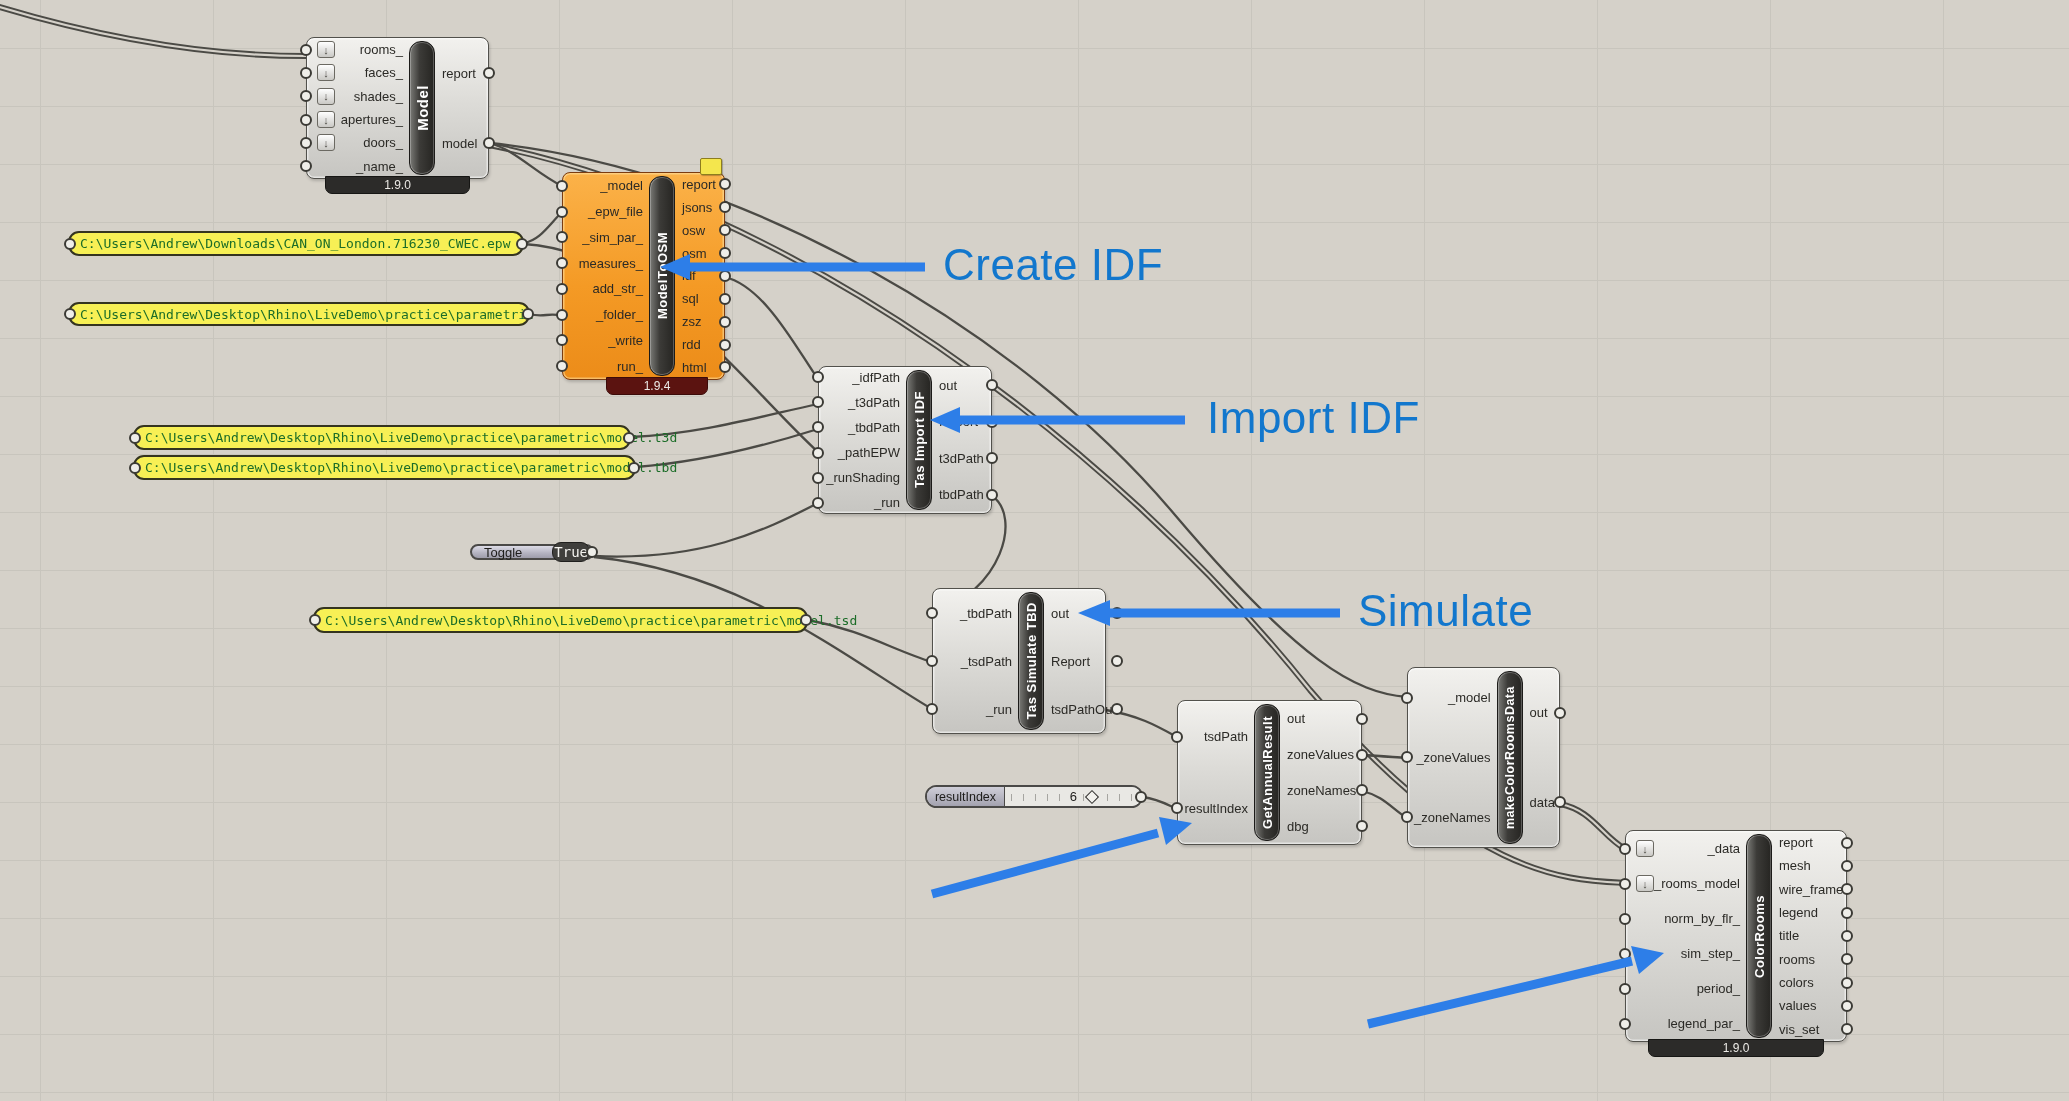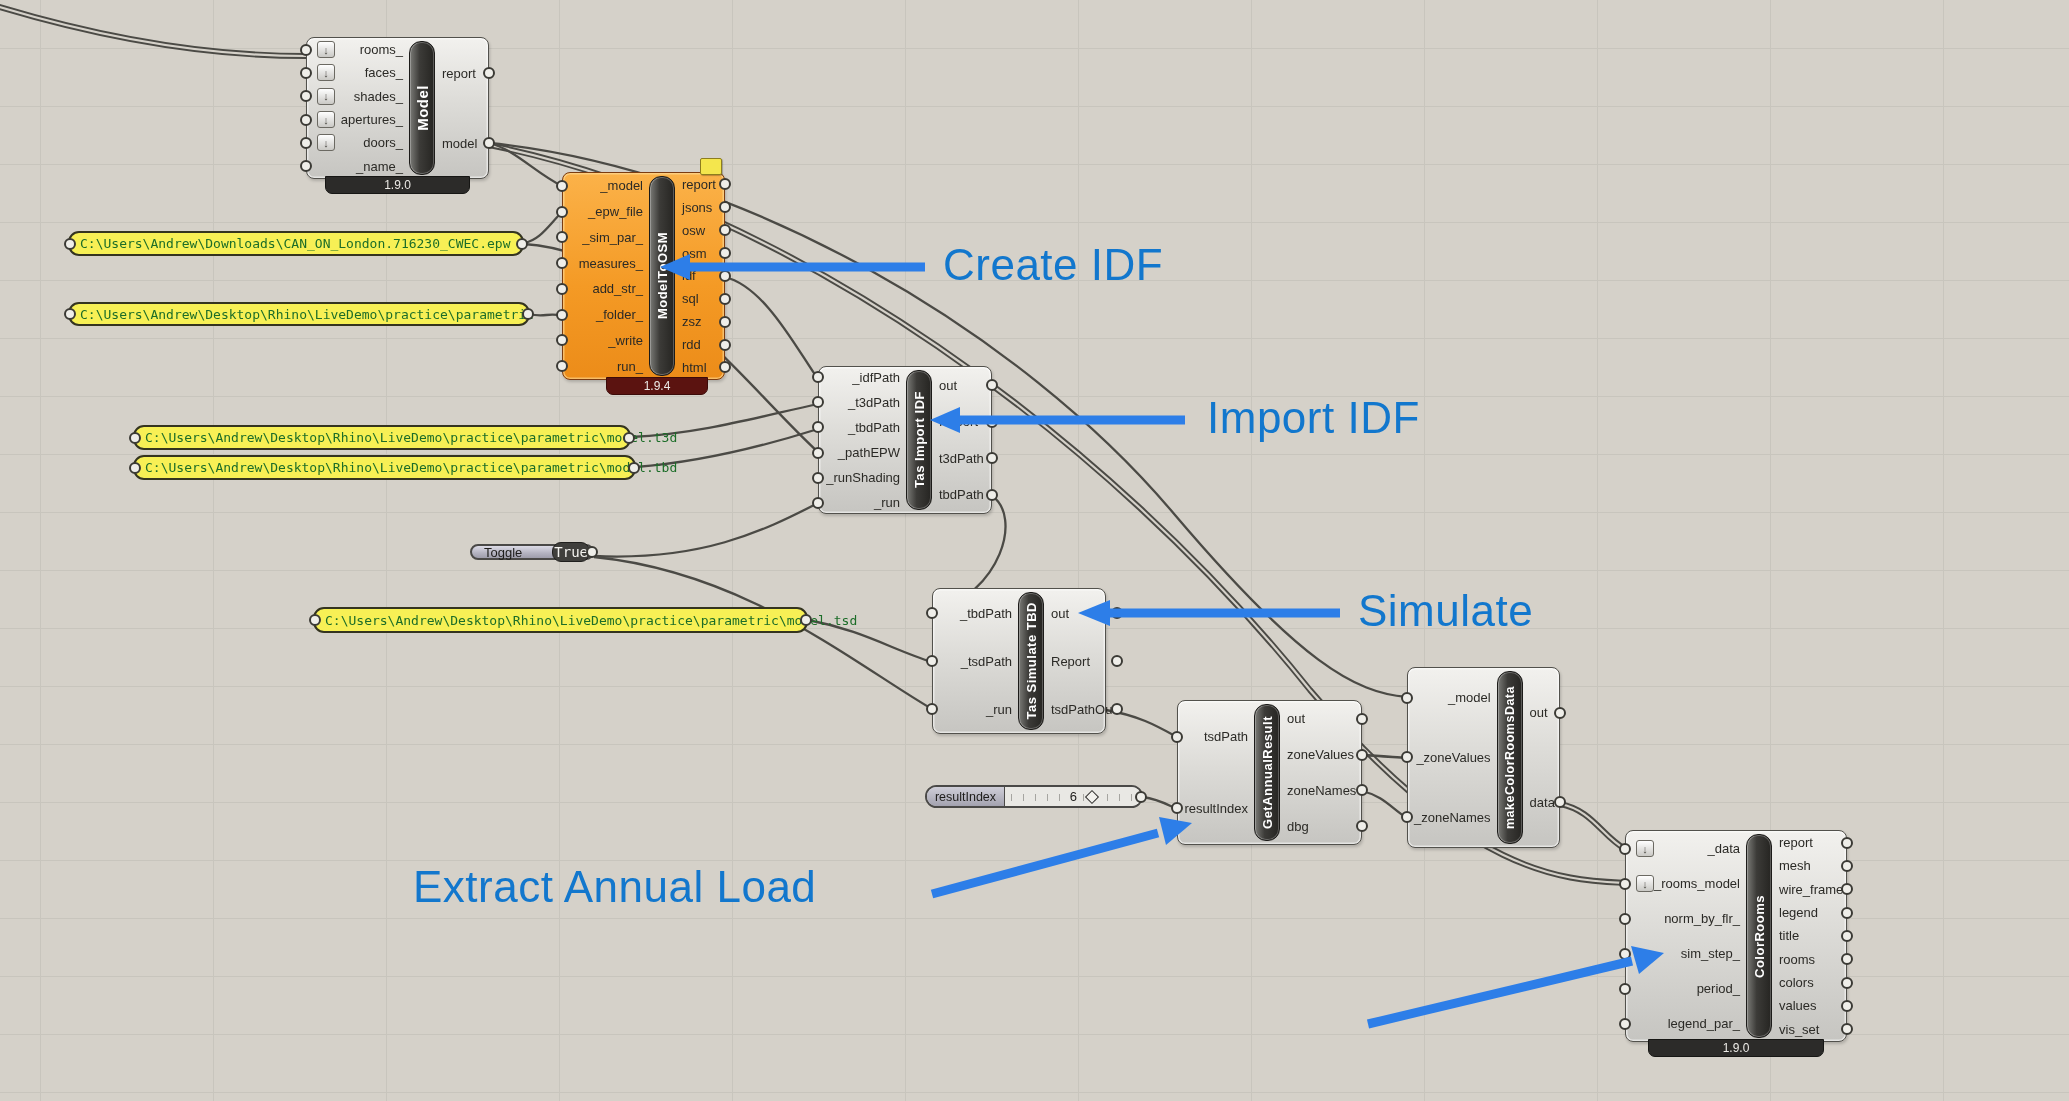--- a/index.html
+++ b/index.html
@@ -558,15 +558,14 @@
       <line x1="932" y1="894" x2="1158" y2="833"></line>
       <polygon points="1192,823 1166,845 1159,817" stroke="none"></polygon>
       <line x1="1368" y1="1024" x2="1632" y2="961"></line>
       <polygon points="1664,953 1639,974 1631,946" stroke="none"></polygon>
     </g>
   </svg>
 
   <div class="anno-text" style="left:1207px;top:393px;">Import IDF</div>
   <div class="anno-text" style="left:943px;top:240px;">Create IDF</div>
   <div class="anno-text" style="left:1358px;top:586px;">Simulate</div>
-  <div class="anno-text" style="left:413px;top:862px;">Extract Annual Load</div>
 
 </div>
 
 </body></html>

